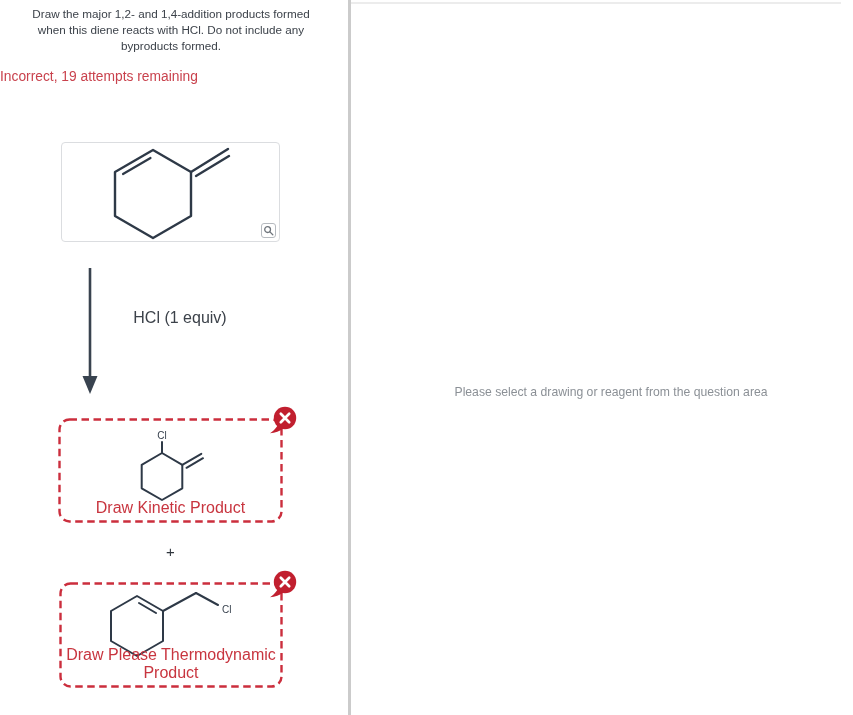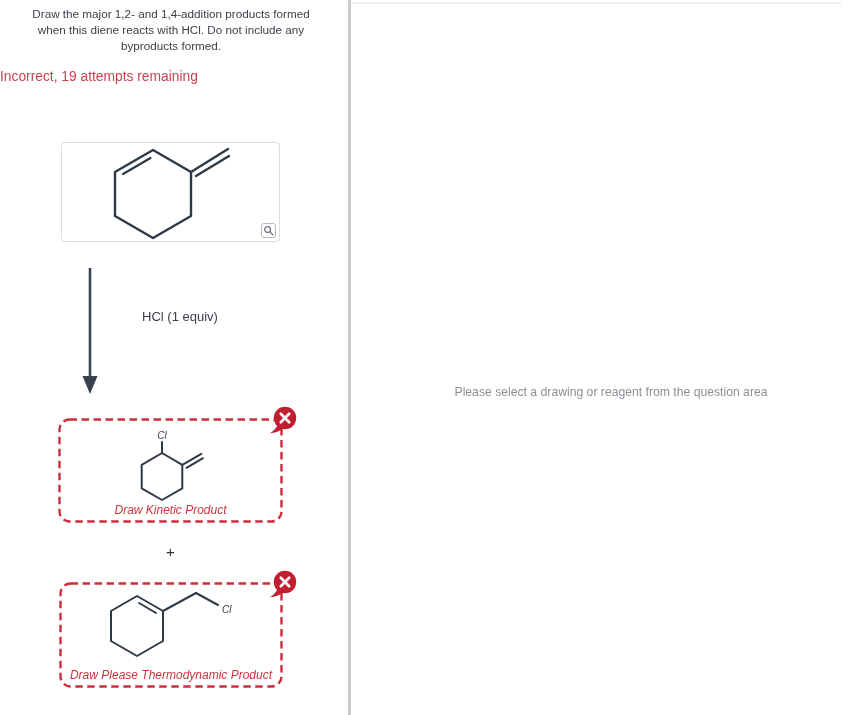--- a/index.html
+++ b/index.html
@@ -16,28 +16,28 @@
 
   .structbox { position:absolute; left:61px; top:142px; width:219px; height:100px;
                background:#fff; border:1px solid #dbdde0; border-radius:4px; }
   .mol { position:absolute; left:0; top:0; display:block; }
   .zoombtn { position:absolute; right:3px; bottom:3px; width:15px; height:15px;
              background:#fff; border:1px solid #b6babf; border-radius:3px;
              display:flex; align-items:center; justify-content:center; padding:0; cursor:pointer; }
 
   .arrow { position:absolute; left:80px; top:266px; }
   .reagent { position:absolute; left:100px; top:309px; width:160px; text-align:center;
-             font-size:13px; color:#3c424a; }
+             font-size:16px; color:#3c424a; }
 
-  .pbox { position:absolute; background:#fff;font-style:italic; }
+  .pbox { position:absolute; background:#fff; }
   .pbox.kinetic { left:58px; top:418px; width:225px; height:105px; }
   .pbox.thermo  { left:59px; top:582px; width:224px; height:106px; }
   .pborder { position:absolute; left:0; top:0; }
   .caption { position:absolute; left:0; bottom:6px; width:100%; text-align:center;
-             font-size:12px; color:#c8353f; }
+             font-size:16px; color:#c8353f; }
   .badge { position:absolute; top:-12px; right:-16px; width:30px; height:28px; }
 
   .plus { position:absolute; left:0; top:543px; width:341px; text-align:center;
           font-size:15px; font-weight:500; color:#2f353d; }
 
   
   .divider { position:absolute; left:348px; top:0; width:3px; height:715px; background:#cbcbcb; }
   .dpanel { position:absolute; left:351px; top:0; width:490px; height:715px; background:#fff; }
   .dtopline { position:absolute; left:0; top:2px; width:100%; height:2px; background:#ececec; }
   .placeholder { position:absolute; top:385px; left:0; width:100%; text-align:center;

